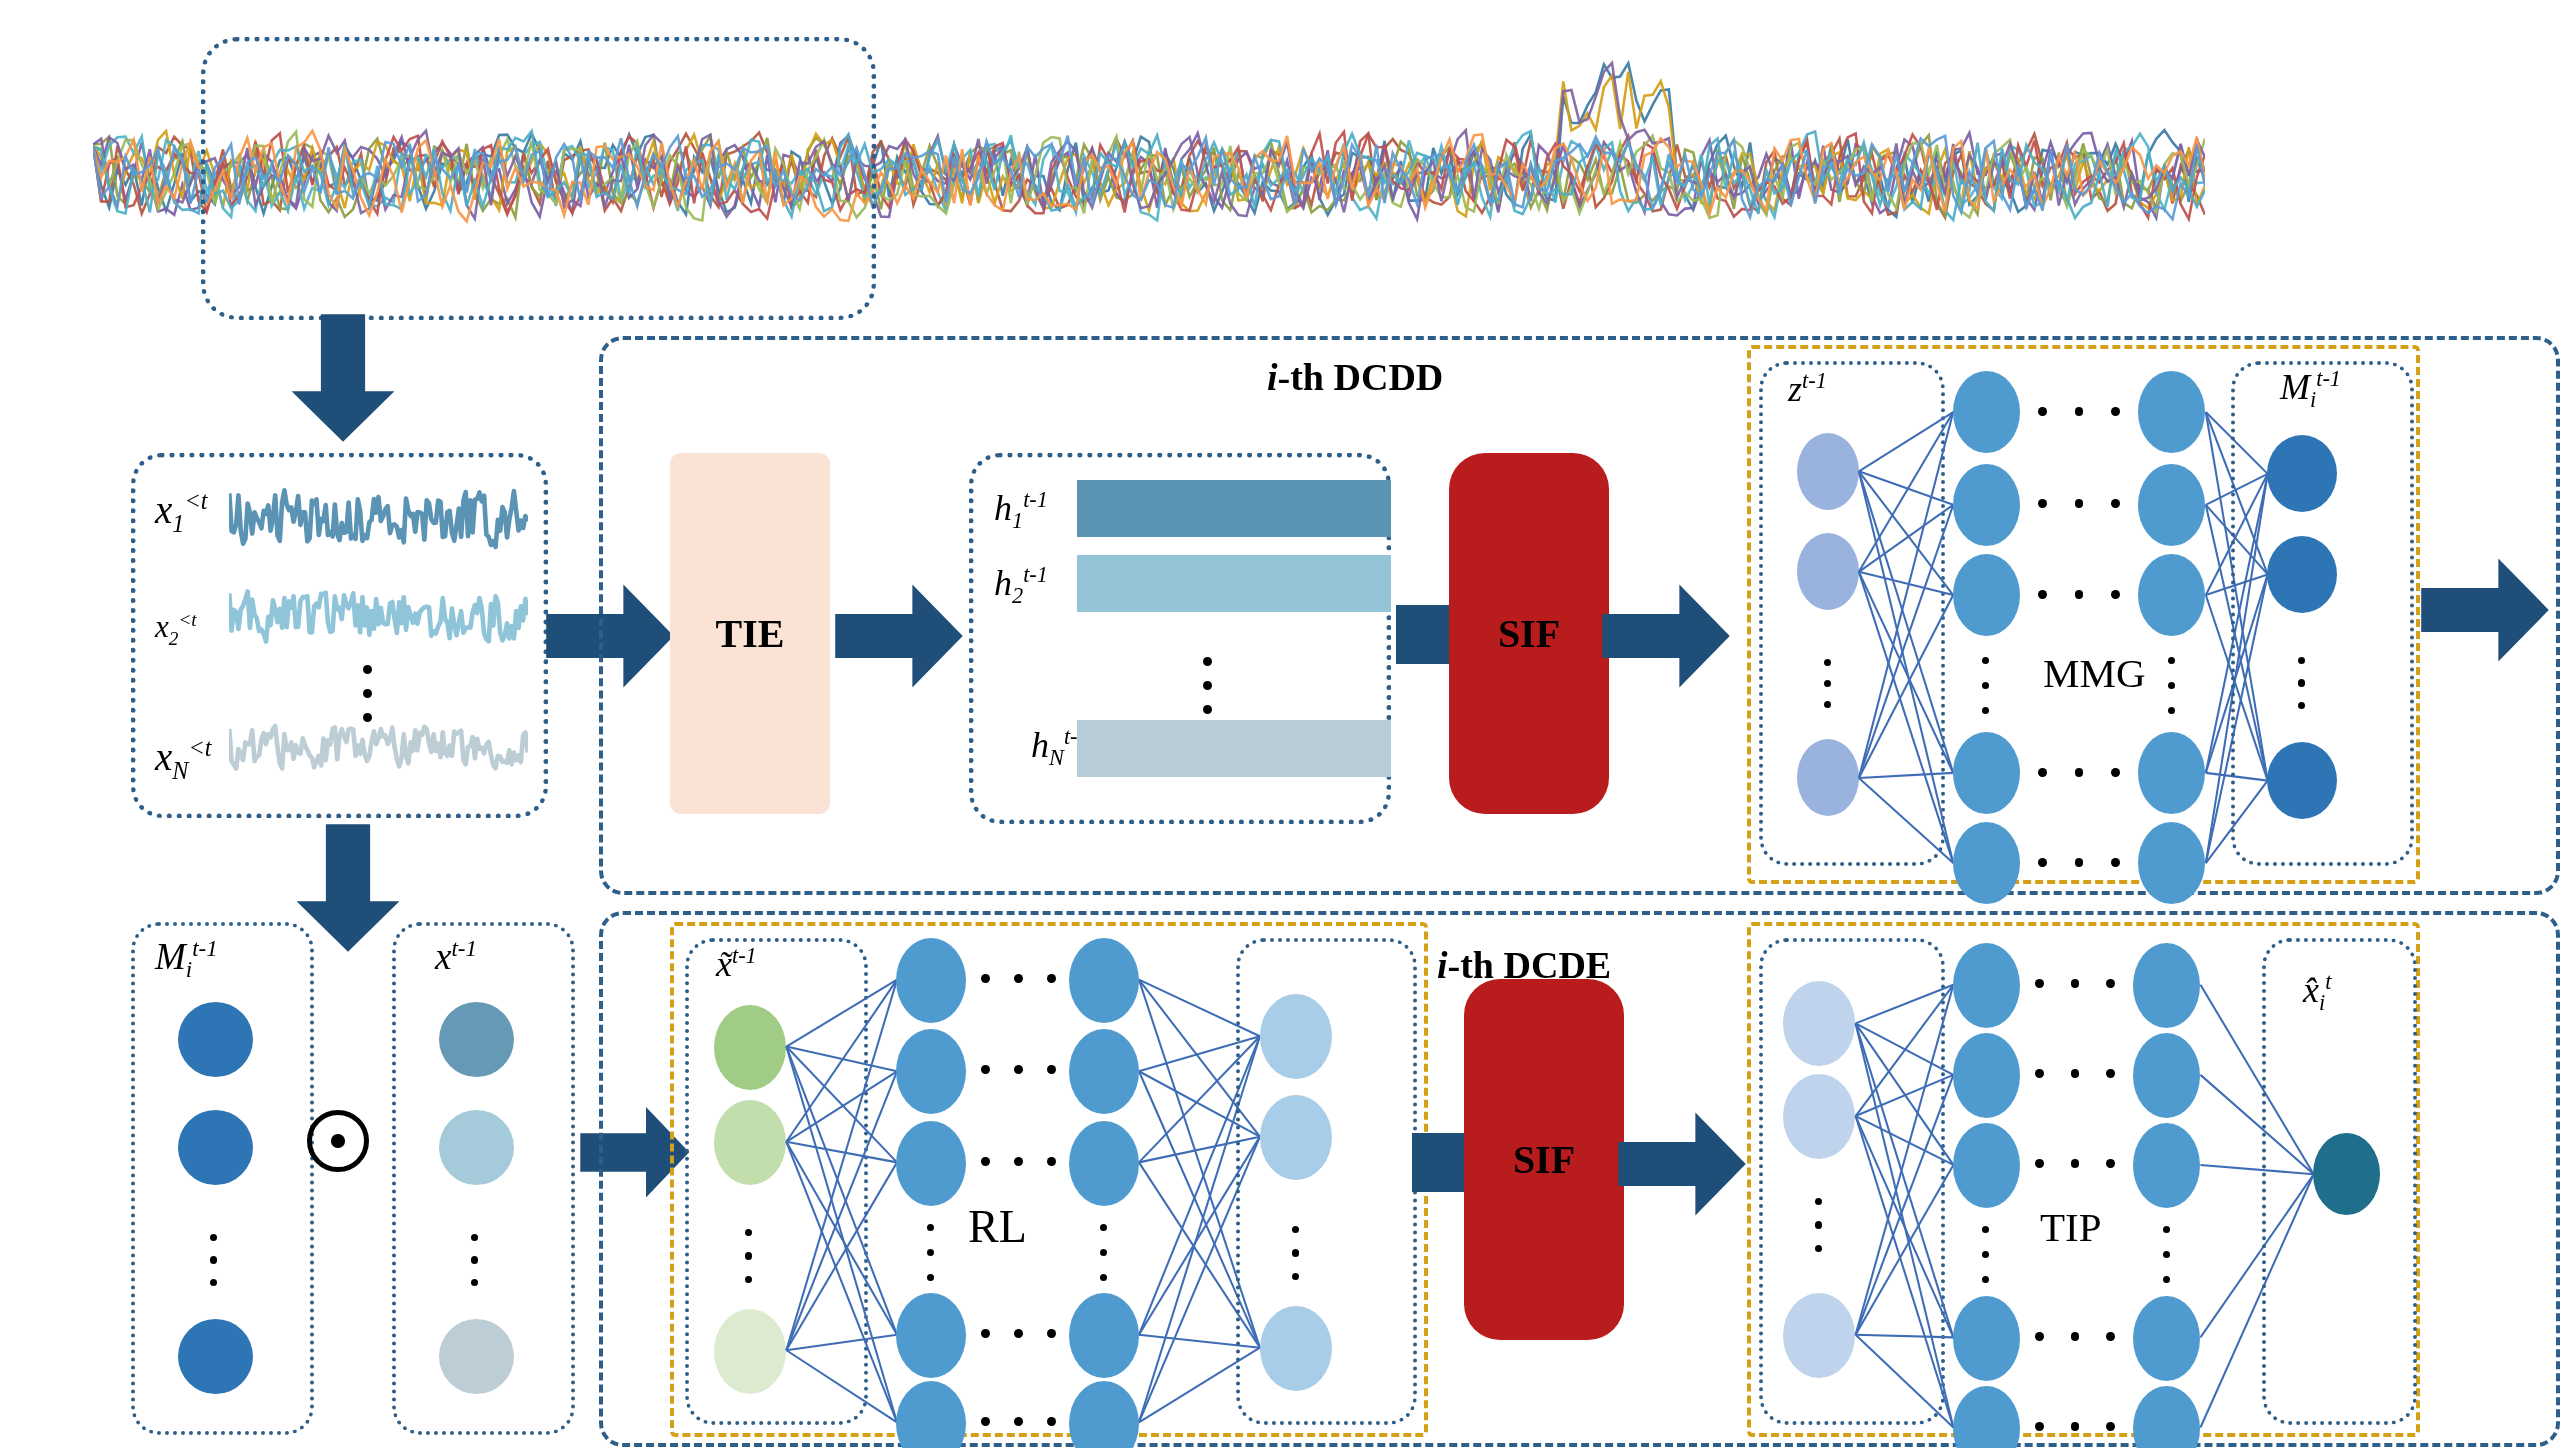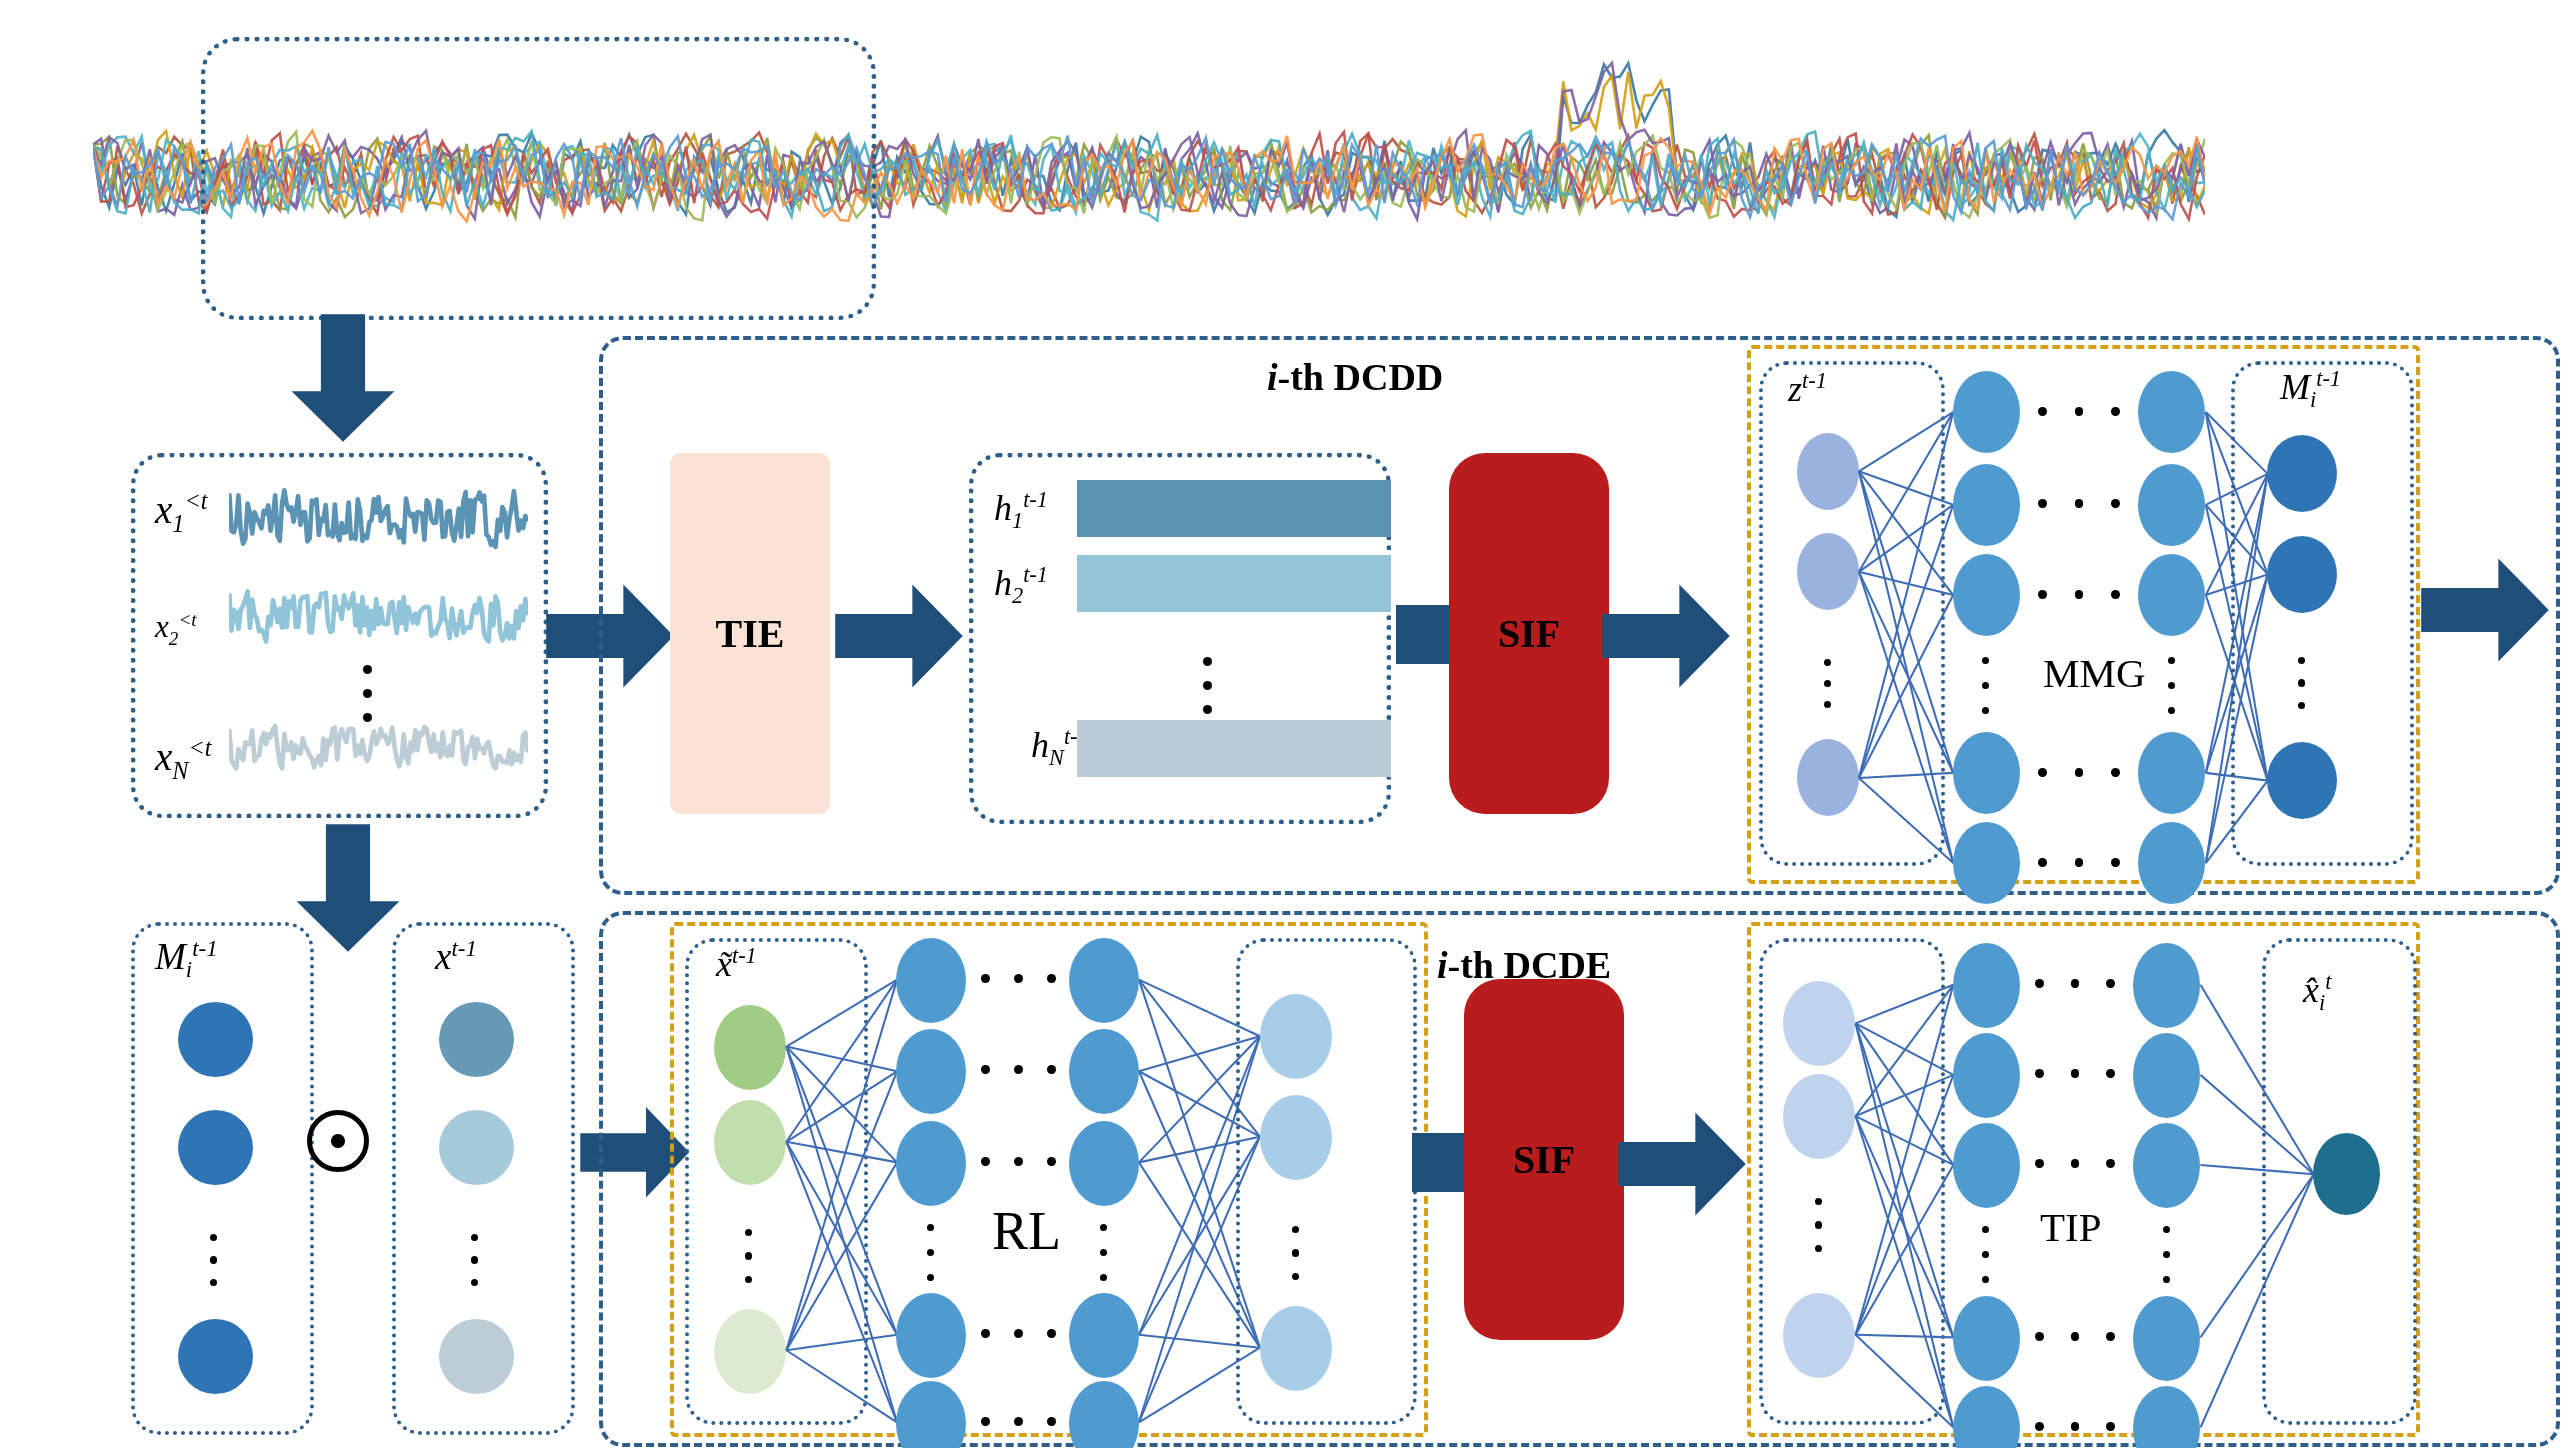--- a/index.html
+++ b/index.html
@@ -414,21 +414,21 @@
     <i></i>
     <i></i>
     <i></i>
   </div>
 <div class="abs hdots" style="left:981px;top:1417px;width:75px;">
     <i></i>
     <i></i>
     <i></i>
   </div>
 
-<div class="abs lbl" style="left:992px;top:1200px;font-size:54px;">RL</div>
+<div class="abs lbl" style="left:968px;top:1200px;font-size:46px;">RL</div>
 
 <div class="abs dot-blue" style="left:1236px;top:938px;width:173px;height:479px;border-width:4.6px;border-radius:28px;"></div>
 <div class="abs node" style="left:1260px;top:994px;width:72px;height:85px;background:#A8CDE8;"></div>
 <div class="abs node" style="left:1260px;top:1095px;width:72px;height:85px;background:#A8CDE8;"></div>
 <div class="abs vdots small" style="left:1292px;top:1226px;width:7.2px;height:54px;">
     <i></i>
     <i></i>
     <i></i>
   </div>
 <div class="abs node" style="left:1260px;top:1306px;width:72px;height:85px;background:#A8CDE8;"></div>

